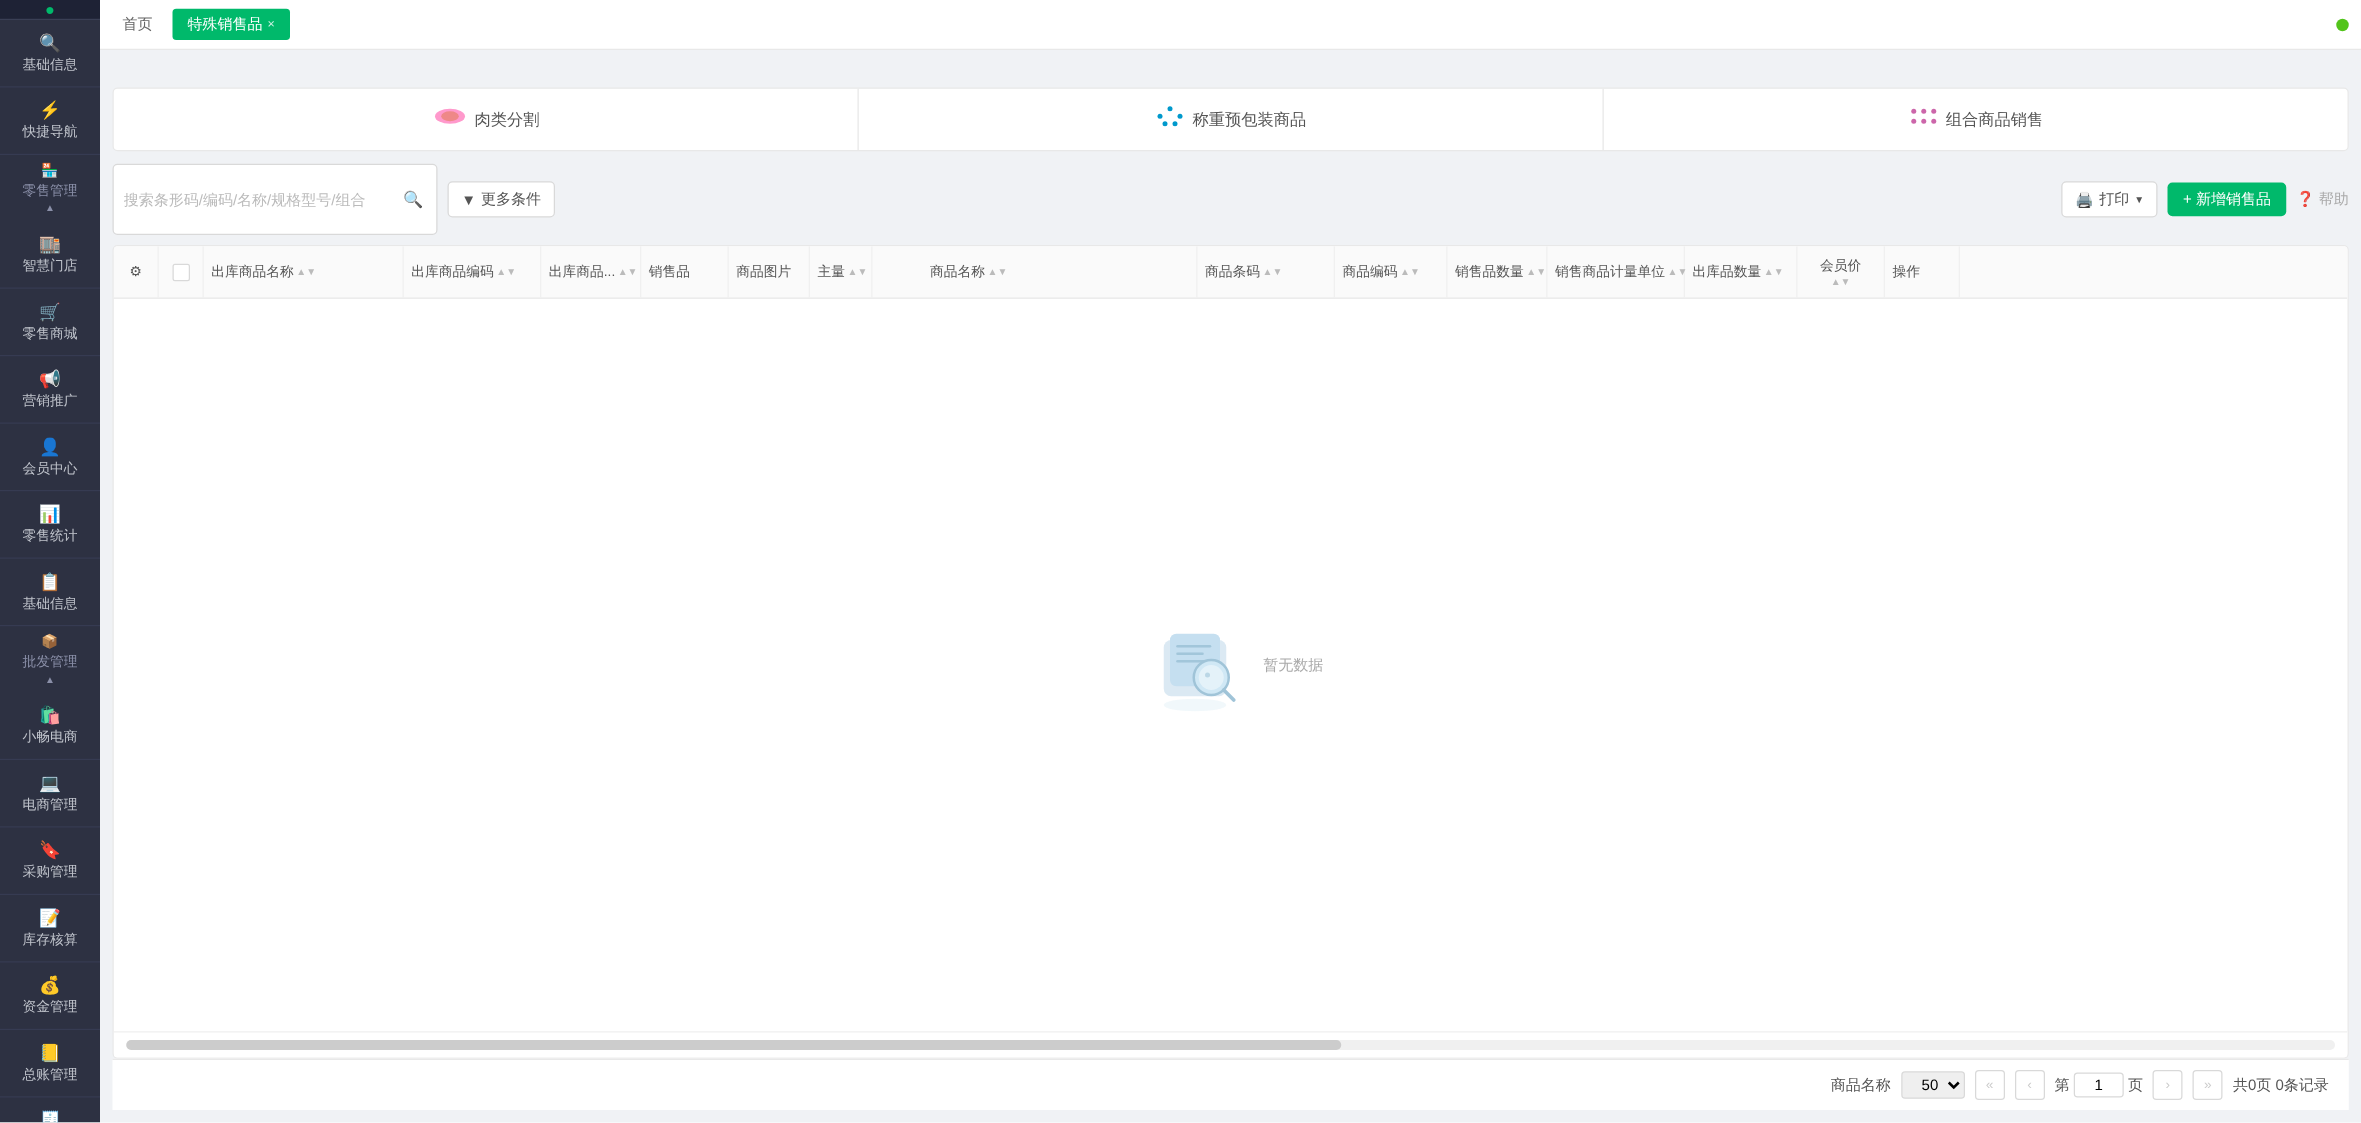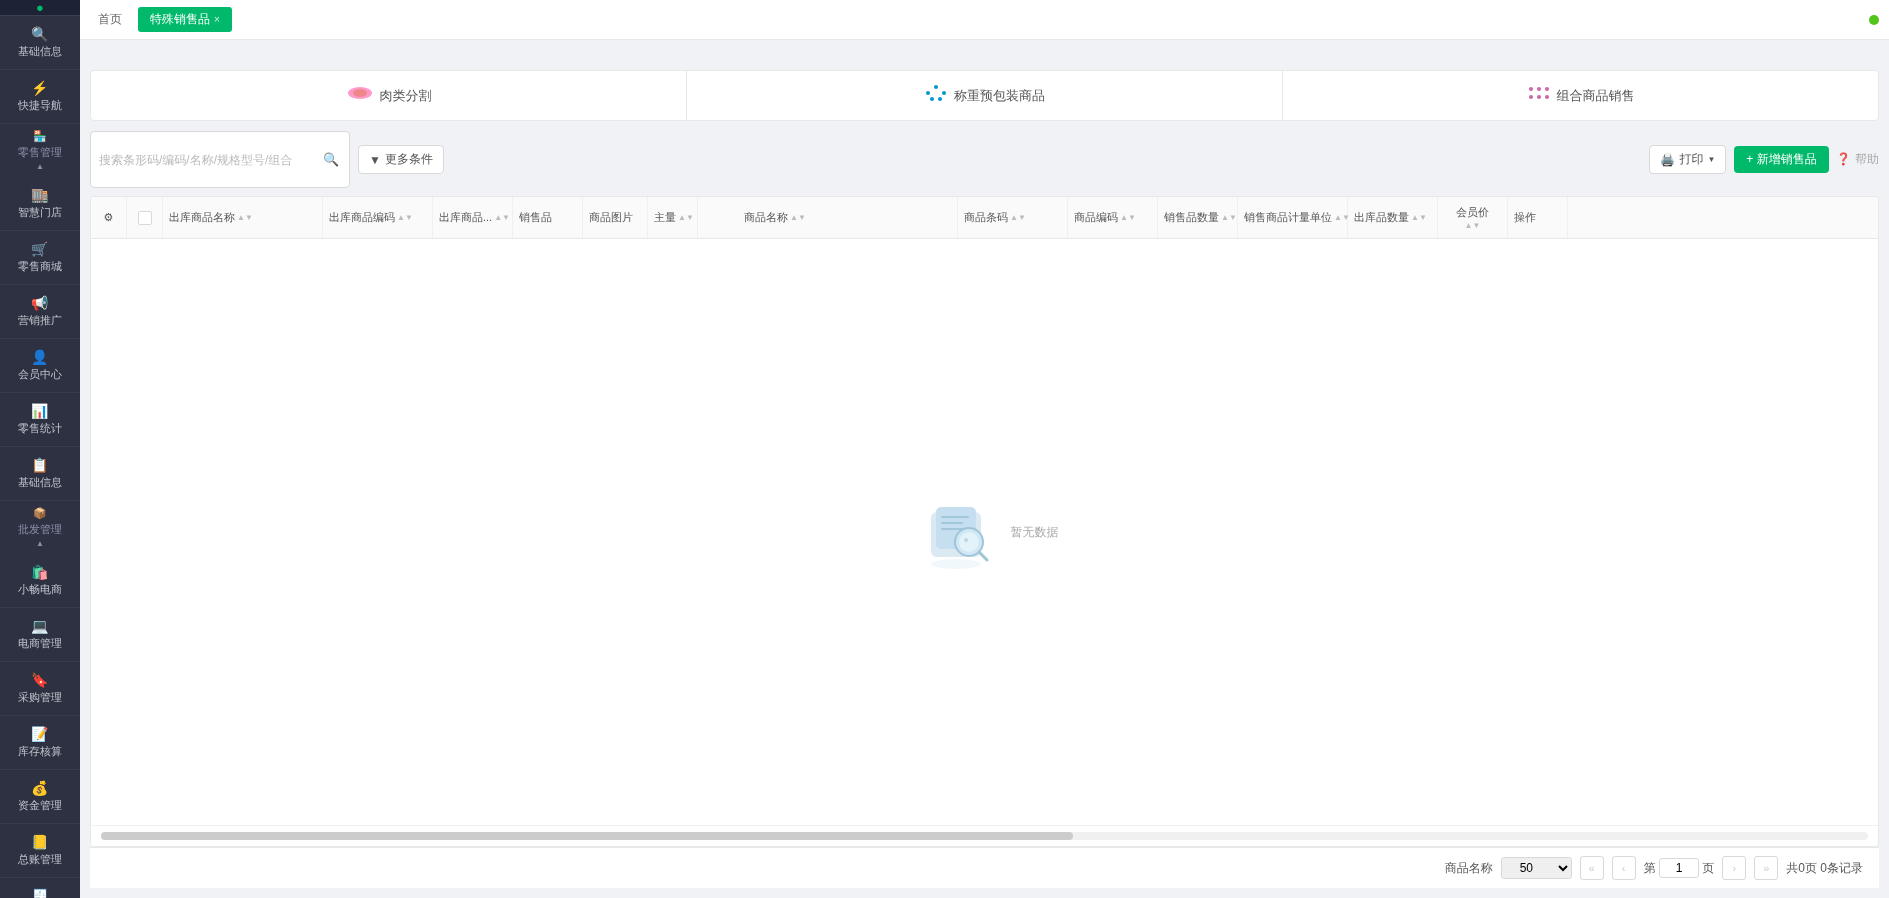--- a/index.html
+++ b/index.html
@@ -289,24 +289,25 @@
       align-items: center;
       justify-content: flex-end;
       gap: 8px;
       font-size: 12px;
       color: #555;
       flex-shrink: 0;
     }
     .page-size-select {
       border: 1px solid #d9d9d9;
       border-radius: 3px;
-      padding: 2px 14px;
+      padding: 2px 4px;
       font-size: 12px;
       outline: none;
       cursor: pointer;
+      text-align: right;
     }
     .page-btn {
       width: 24px;
       height: 24px;
       border: 1px solid #d9d9d9;
       border-radius: 3px;
       background: #fff;
       cursor: pointer;
       display: flex;
       align-items: center;

